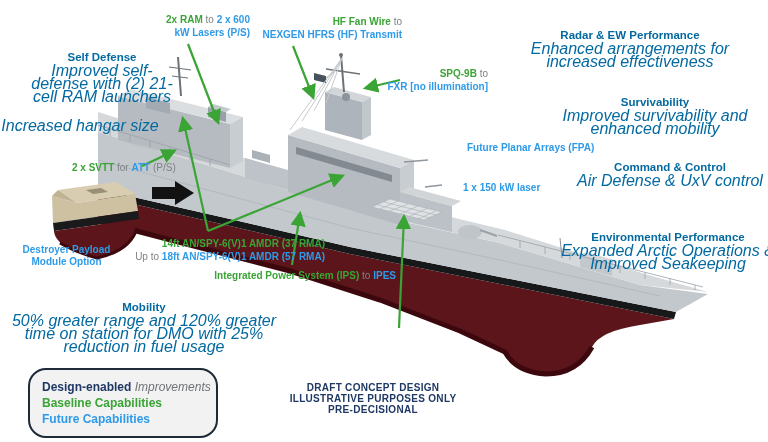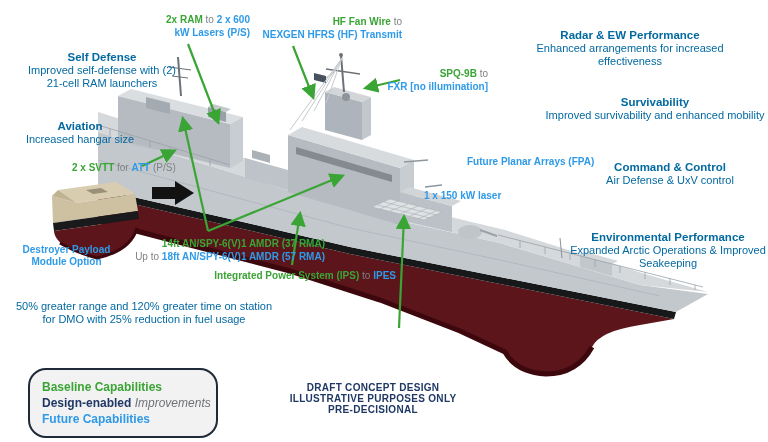--- a/index.html
+++ b/index.html
@@ -6,21 +6,21 @@
   #canvas{position:relative;width:768px;height:442px;background:#ffffff;overflow:hidden;
           font-family:"Liberation Sans",sans-serif;}
   #shipsvg{position:absolute;left:0;top:0;width:768px;height:442px;}
   .lbl{position:absolute;text-align:right;font-weight:bold;font-size:10px;line-height:13px;}
   .ln{white-space:nowrap;}
   .g{color:#3aa435;}
   .b{color:#2e9ae8;}
   .gy{color:#7f8184;font-weight:normal;}
   .feature{position:absolute;color:#0369a1;text-align:center;}
   .feature .t{font-weight:bold;font-size:11.5px;line-height:14px;}
-  .feature .d{font-size:11px;line-height:13px;}
+  .feature .d{font-style:italic;font-size:16px;line-height:13px;}
   .leftalign{text-align:left;}
   .legend{position:absolute;left:28px;top:368px;width:162px;border:2.5px solid #1e2a38;
           border-radius:18px;background:#f2f2f3;padding:9px 12px;font-size:12px;
           line-height:16px;font-weight:bold;text-align:left;}
   .legend .navy{color:#1f3864;}
   .legend .note{color:#6e7277;font-style:italic;font-weight:normal;}
   .draft{position:absolute;left:273px;top:382px;width:200px;font-size:10px;font-weight:bold;
          color:#1f3864;letter-spacing:.3px;line-height:11px;text-align:center;}
   .payload{position:absolute;left:14px;top:244px;width:105px;color:#2e9ae8;font-weight:bold;
            font-size:10px;line-height:12px;text-align:center;}
@@ -144,25 +144,25 @@
   <div class="lbl" style="left:242px;top:15px;width:160px;">
     <div class="ln"><span class="g">HF Fan Wire</span><span class="gy"> to</span></div>
     <div class="ln"><span class="b">NEXGEN HFRS (HF) Transmit</span></div>
   </div>
 
   <div class="lbl" style="left:368px;top:67px;width:120px;">
     <div class="ln"><span class="g">SPQ-9B</span><span class="gy"> to</span></div>
     <div class="ln"><span class="b">FXR [no illumination]</span></div>
   </div>
 
-  <div class="lbl leftalign" style="left:431px;top:155px;padding-left:36px;">
+  <div class="lbl leftalign" style="left:431px;top:141px;padding-left:36px;">
     <span class="ln b">Future Planar Arrays (FPA)</span>
   </div>
 
-  <div class="lbl leftalign" style="left:424px;top:181px;margin-top:8px;">
+  <div class="lbl leftalign" style="left:463px;top:181px;">
     <span class="ln b">1 x 150 kW laser</span>
   </div>
 
   <div class="lbl leftalign" style="left:36px;top:161px;margin-left:36px;">
     <span class="ln"><span class="g">2 x SVTT</span><span class="gy"> for </span><span class="b">ATT</span><span class="gy"> (P/S)</span></span>
   </div>
 
   <div class="lbl" style="left:75px;top:237px;width:250px;">
     <div class="ln"><span class="g">14ft AN/SPY-6(V)1 AMDR (37 RMA)</span></div>
     <div class="ln"><span class="gy">Up to </span><span class="b">18ft AN/SPY-6(V)1 AMDR (57 RMA)</span></div>
@@ -177,25 +177,25 @@
     <div class="ln">Destroyer Payload</div>
     <div class="ln">Module Option</div>
   </div>
 
   <div class="feature" style="left:27px;top:50px;width:150px;">
     <div class="t">Self Defense</div>
     <div class="d">Improved self-defense with (2) 21-cell RAM launchers</div>
   </div>
 
   <div class="feature" style="left:0px;top:119px;width:160px;">
-    <div class="t">Aviation</div>
     <div class="d">Increased hangar size</div>
   </div>
 
   <div class="feature" style="left:10px;top:300px;width:268px;">
+    <div class="t">Mobility</div>
     <div class="d">50% greater range and 120% greater time on station for DMO with 25% reduction in fuel usage</div>
   </div>
 
   <div class="feature" style="left:510px;top:28px;width:240px;">
     <div class="t">Radar &amp; EW Performance</div>
     <div class="d">Enhanced arrangements for increased effectiveness</div>
   </div>
 
   <div class="feature" style="left:535px;top:95px;width:240px;">
     <div class="t">Survivability</div>
@@ -206,22 +206,22 @@
     <div class="t">Command &amp; Control</div>
     <div class="d">Air Defense &amp; UxV control</div>
   </div>
 
   <div class="feature" style="left:548px;top:230px;width:240px;">
     <div class="t">Environmental Performance</div>
     <div class="d">Expanded Arctic Operations &amp; Improved Seakeeping</div>
   </div>
 
   <div class="legend">
+    <div class="ln"><span class="navy">Design-enabled</span><span class="note"> Improvements</span></div>
     <div class="ln"><span class="g">Baseline Capabilities</span></div>
-    <div class="ln"><span class="navy">Design-enabled</span><span class="note"> Improvements</span></div>
     <div class="ln"><span class="b">Future Capabilities</span></div>
   </div>
 
   <div class="draft">
     <div class="ln">DRAFT CONCEPT DESIGN</div>
     <div class="ln">ILLUSTRATIVE PURPOSES ONLY</div>
     <div class="ln">PRE-DECISIONAL</div>
   </div>
 
 </div>

